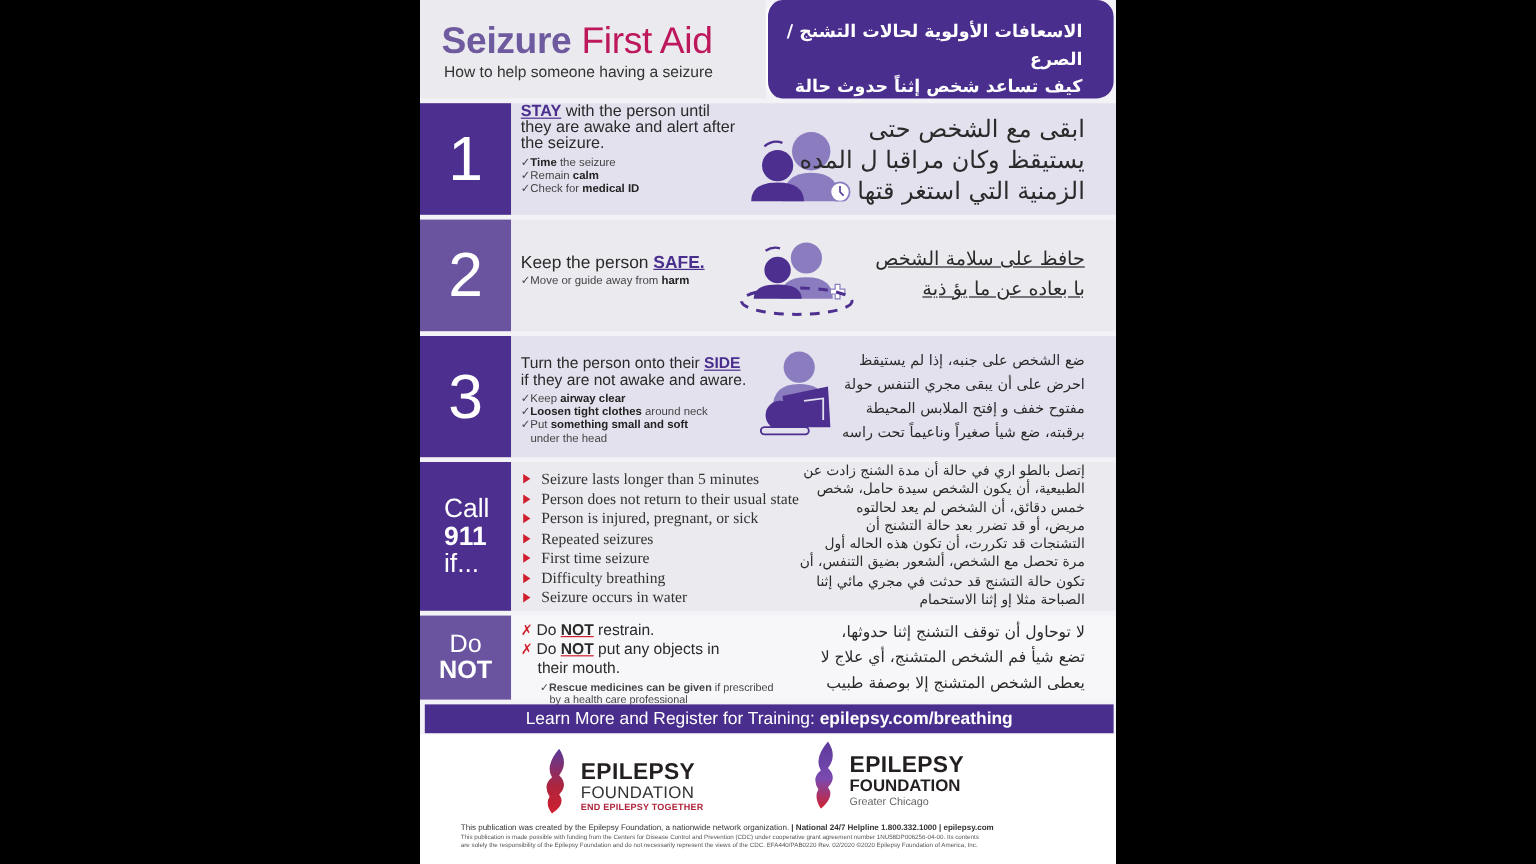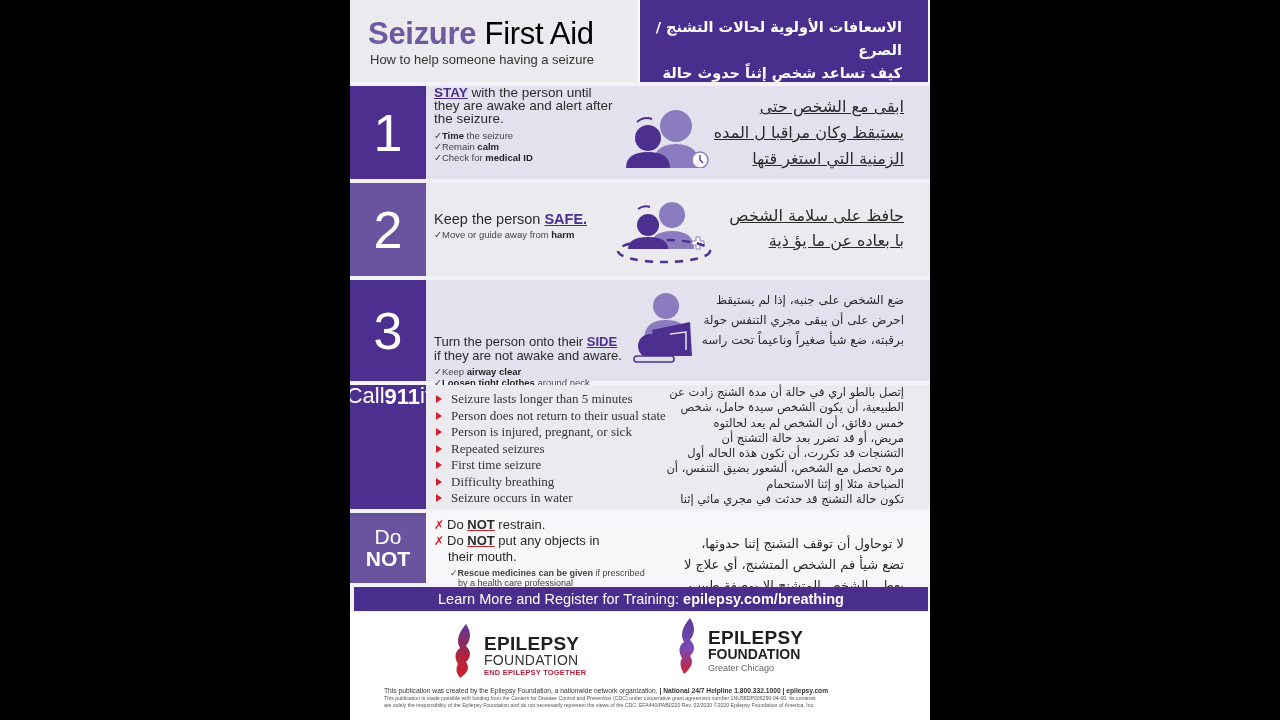--- a/index.html
+++ b/index.html
@@ -9,59 +9,59 @@
   .poster {
     position: absolute; left: 350px; top: 0; width: 580px; height: 720px;
     background: #f3f2f6; overflow: hidden;
   }
 
   
   .header { position: absolute; left: 0; top: 0; width: 580px; height: 82px; display: flex; }
   .header-left { width: 288px; height: 82px; background: #ebeaee; position: relative; }
   .title { position: absolute; left: 18px; top: 16px; font-family: "Liberation Sans", sans-serif; font-size: 31px; line-height: 36px; letter-spacing: -0.3px; }
   .title .t1 { color: #6e5a9e; font-weight: bold; }
-  .title .t2 { color: #000000; }
+  .title .t2 { color: #be185d; }
   .subtitle { position: absolute; left: 20px; top: 52px; font-family: "Liberation Sans", sans-serif; font-size: 13px; color: #333; }
-  .header-right { width: 290px; height: 82px; background: #4a2e8e; color: #fff; direction: rtl; padding: 16px 26px 0 14px; font-size: 14.5px; line-height: 23px; font-weight: bold; text-align: right; border-left: 2px solid #fff; }
+  .header-right { width: 290px; height: 82px; background: #4a2e8e; color: #fff; direction: rtl; padding: 16px 26px 0 14px; font-size: 14.5px; line-height: 23px; font-weight: bold; text-align: right; border-left: 2px solid #fff; border-radius: 14px; }
 
   
   .row { position: absolute; left: 0; width: 580px; display: flex; }
   .num-box { width: 76px; height: 100%; display: flex; align-items: center; justify-content: center; color: #fff; font-family: "Liberation Sans", sans-serif; font-weight: 300; }
   .num-box .digit { font-size: 52px; font-weight: normal; }
   .row-body { flex: 1; height: 100%; position: relative; }
 
   .r1 { top: 86px; height: 93px; }
   .r1 .num-box { background: #4d2f8f; }
   .r1 .row-body { background: #e4e1ee; }
   .r2 { top: 183px; height: 93px; }
   .r2 .num-box { background: #6a54a0; }
   .r2 .row-body { background: #ebeaef; }
   .r3 { top: 280px; height: 101px; }
   .r3 .num-box { background: #4d2f8f; }
   .r3 .row-body { background: #e4e1ee; }
   .r4 { top: 385px; height: 124px; }
-  .r4 .num-box { background: #4d2f8f; align-items: flex-start; padding-left: 20px; }
+  .r4 .num-box { background: #4d2f8f; flex-direction: column; align-items: flex-start; padding-left: 20px; }
   .r4 .row-body { background: #ebeaef; }
   .r5 { top: 513px; height: 70px; }
   .r5 .num-box { background: #6a54a0; flex-direction: column; }
   .r5 .row-body { background: #f7f7f9; padding-left: 43px; }
 
   .en-block { position: absolute; left: 8px; font-family: "Liberation Sans", sans-serif; color: #2b2b2b; }
   .lead { font-size: 13.5px; line-height: 13px; color: #2a2a2a; }
   .lead .hl { color: #4a2e8e; font-weight: bold; text-decoration: underline; }
   .checks { margin-top: 5px; font-size: 9.5px; line-height: 11px; color: #444; }
   .checks .ck { display: block; }
   .checks b { color: #222; }
 
   .ar-block { position: absolute; right: 26px; direction: rtl; text-align: right; color: #2a2a2a; }
-  .r1 .ar-block { top: 8px; font-size: 16px; line-height: 26px; text-decoration: underline; }
+  .r1 .ar-block { top: 8px; font-size: 20px; line-height: 26px; }
   .r2 .ar-block { top: 20px; font-size: 16px; line-height: 25px; text-decoration: underline; }
   .r3 .ar-block { top: 10px; font-size: 12px; line-height: 20px; }
   .r4 .ar-block { top: 0px; font-size: 11.5px; line-height: 15.3px; right: 26px; width: 250px; }
-  .r5 .ar-block { top: 20px; font-size: 13px; line-height: 21px; }
+  .r5 .ar-block { top: 4px; font-size: 13px; line-height: 21px; }
 
   .icon-wrap { position: absolute; }
 
   
   .call-lbl { font-family: "Liberation Sans", sans-serif; color: #fff; font-size: 22px; line-height: 22px; }
   .call-num { font-family: "Liberation Sans", sans-serif; color: #fff; font-size: 22px; font-weight: bold; line-height: 24px; }
   .bul-list { position: absolute; left: 10px; top: 6px; font-family: Liberation Serif, serif; font-size: 13px; line-height: 16.5px; color: #333; }
   .bul-list li { list-style: none; display: flex; align-items: center; }
   .tri { display: inline-block; width: 0; height: 0; border-top: 4px solid transparent; border-bottom: 4px solid transparent; border-left: 6px solid #d0202f; margin-right: 9px; }
 
@@ -170,41 +170,42 @@
         <div>با بعاده عن ما يؤ ذية</div>
       </div>
     </div>
   </div>
 
   <div class="row r3">
     <div class="num-box">
         <span class="digit">3</span>
       </div>
     <div class="row-body">
-      <div class="en-block" style="top:16px; width:220px;margin-top:39px;">
+      <div class="en-block" style="top:16px; width:220px;">
         <div class="lead" style="font-size:13px; line-height:14px;"><span>Turn the person onto their </span><span class="hl">SIDE</span><br><span>if they are not awake and aware.</span></div>
         <div class="checks" style="margin-top:3px;">
           <span class="ck">✓<span>Keep </span><b>airway clear</b></span>
           <span class="ck">✓<b>Loosen tight clothes</b><span> around neck</span></span>
           <span class="ck">✓<span>Put </span><b>something small and soft</b><br><span style="padding-left:8px;">under the head</span></span>
         </div>
       </div>
       <div class="icon-wrap" style="left:204px; top:12px;">
         <svg width="66" height="72" viewBox="0 0 66 72">
           <circle cx="36" cy="14" r="13" fill="#8a7cbf"></circle>
           <path d="M14 48 Q14 28 36 28 Q54 28 56 40 L56 48 Z" fill="#8a7cbf"></path>
           <path d="M22 38 L60 30 L62 64 L26 64 Z" fill="#4d2f8f"></path>
           <path d="M40 42 L56 40 L56 58" stroke="#e4e1ee" stroke-width="1.5" fill="none"></path>
           <circle cx="20" cy="54" r="12" fill="#4d2f8f"></circle>
           <rect x="4" y="64" width="40" height="6" rx="3" fill="#e4e1ee" stroke="#4d2f8f" stroke-width="1.5"></rect>
         </svg>
       </div>
       <div class="ar-block">
         <div>ضع الشخص على جنبه، إذا لم يستيقظ</div>
         <div>احرض على أن يبقى مجري التنفس حولة</div>
+        <div>مفتوح خفف و إفتح الملابس المحيطة</div>
         <div>برقبته، ضع شيأ صغيراً وناعيماً تحت راسه</div>
       </div>
     </div>
   </div>
 
   <div class="row r4">
     <div class="num-box">
       <div class="call-lbl">Call</div>
       <div class="call-num">911</div>
       <div class="call-lbl">if...</div>
@@ -240,22 +241,22 @@
             <span>Seizure occurs in water</span>
           </li>
       </ul>
       <div class="ar-block">
         <div>إتصل بالطو اري في حالة أن مدة الشنج زادت عن</div>
         <div>الطبيعية، أن يكون الشخص سيدة حامل، شخص</div>
         <div>خمس دقائق، أن الشخص لم يعد لحالتوه</div>
         <div>مريض، أو قد تضرر بعد حالة التشنج أن</div>
         <div>التشنجات قد تكررت، أن تكون هذه الحاله أول</div>
         <div>مرة تحصل مع الشخص، ألشعور بضيق التنفس، أن</div>
+        <div>تكون حالة التشنج قد حدثت في مجري مائي إثنا</div>
         <div>الصباحة مثلا إو إثنا الاستحمام</div>
-        <div>تكون حالة التشنج قد حدثت في مجري مائي إثنا</div>
       </div>
     </div>
   </div>
 
   <div class="row r5">
     <div class="num-box">
       <div class="do-lbl">Do</div>
       <div class="not-lbl">NOT</div>
     </div>
     <div class="row-body">

